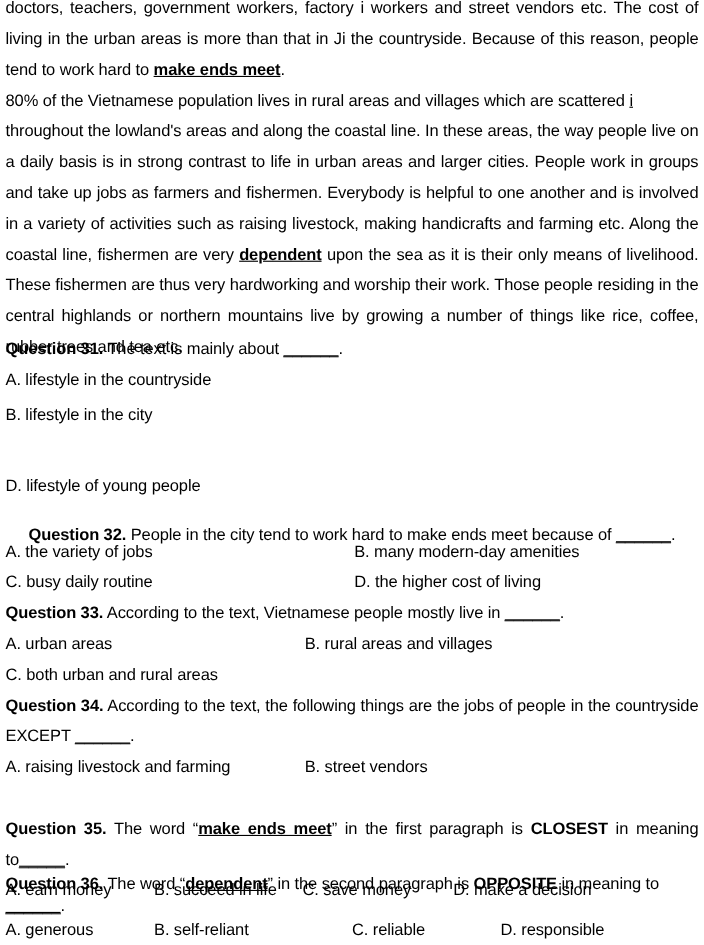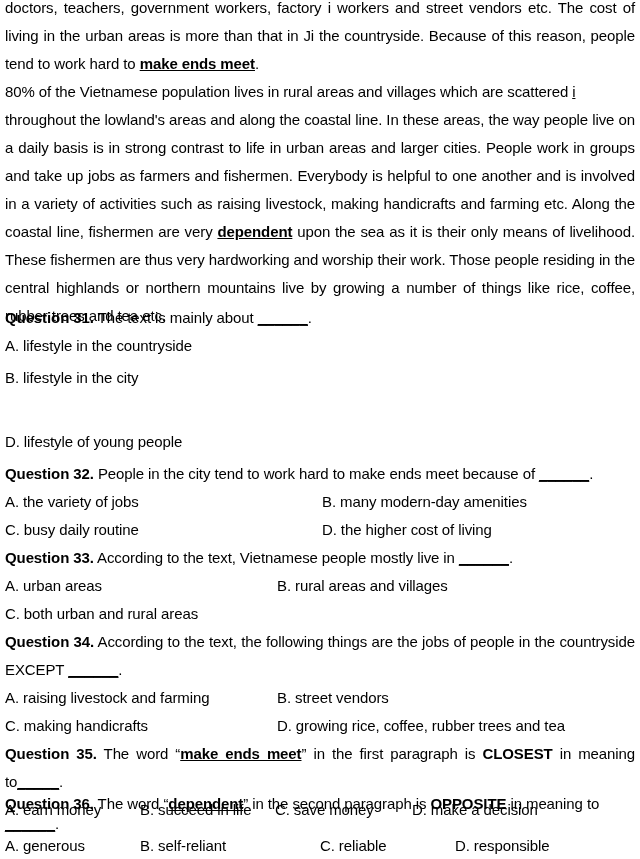--- a/index.html
+++ b/index.html
@@ -110,21 +110,21 @@
   <div class="optrow" style="top:332px;">
     <span class="opt" style="left:5px;">A. lifestyle in the countryside</span>
   </div>
   <div class="optrow" style="top:364px;">
     <span class="opt" style="left:5px;">B. lifestyle in the city</span>
   </div>
   <div class="optrow" style="top:428px;">
     <span class="opt" style="left:5px;">D. lifestyle of young people</span>
   </div>
 
-  <div class="qstem single" style="top:460px;">
+  <div class="qstem single" style="top:473px;text-align:center;">
     <b>Question 32.</b><span> People in the city tend to work hard to make ends meet because of </span><span class="blank">______</span><span>.</span>
   </div>
 
   <div class="optrow" style="top:488px;">
     <span class="opt" style="left:5px;">A. the variety of jobs</span>
     <span class="opt" style="left:322px;">B. many modern-day amenities</span>
   </div>
   <div class="optrow" style="top:516px;">
     <span class="opt" style="left:5px;">C. busy daily routine</span>
     <span class="opt" style="left:322px;">D. the higher cost of living</span>
@@ -143,24 +143,20 @@
   </div>
 
   <div class="qstem" style="top:628px; width:630px;">
     <b>Question 34.</b><span> According to the text, the following things are the jobs of people in the countryside EXCEPT </span><span class="blank">______</span><span>.</span>
   </div>
 
   <div class="optrow" style="top:684px;">
     <span class="opt" style="left:5px;">A. raising livestock and farming</span>
     <span class="opt" style="left:277px;">B. street vendors</span>
   </div>
-  <div class="optrow" style="top:712px;">
-    <span class="opt" style="left:5px;">C. making handicrafts</span>
-    <span class="opt" style="left:277px;">D. growing rice, coffee, rubber trees and tea</span>
-  </div>
 
   <div class="qstem" style="top:740px; width:630px;">
     <b>Question 35.</b><span> The word “</span><span class="bu">make ends meet</span><span>” in the first paragraph is </span><b>CLOSEST</b><span> in meaning to</span><span class="blank">_____</span><span>.</span>
   </div>
 
   <div class="optrow" style="top:796px;">
     <span class="opt" style="left:5px;">A. earn money</span>
     <span class="opt" style="left:140px;">B. succeed in life</span>
     <span class="opt" style="left:275px;">C. save money</span>
     <span class="opt" style="left:412px;">D. make a decision</span>

